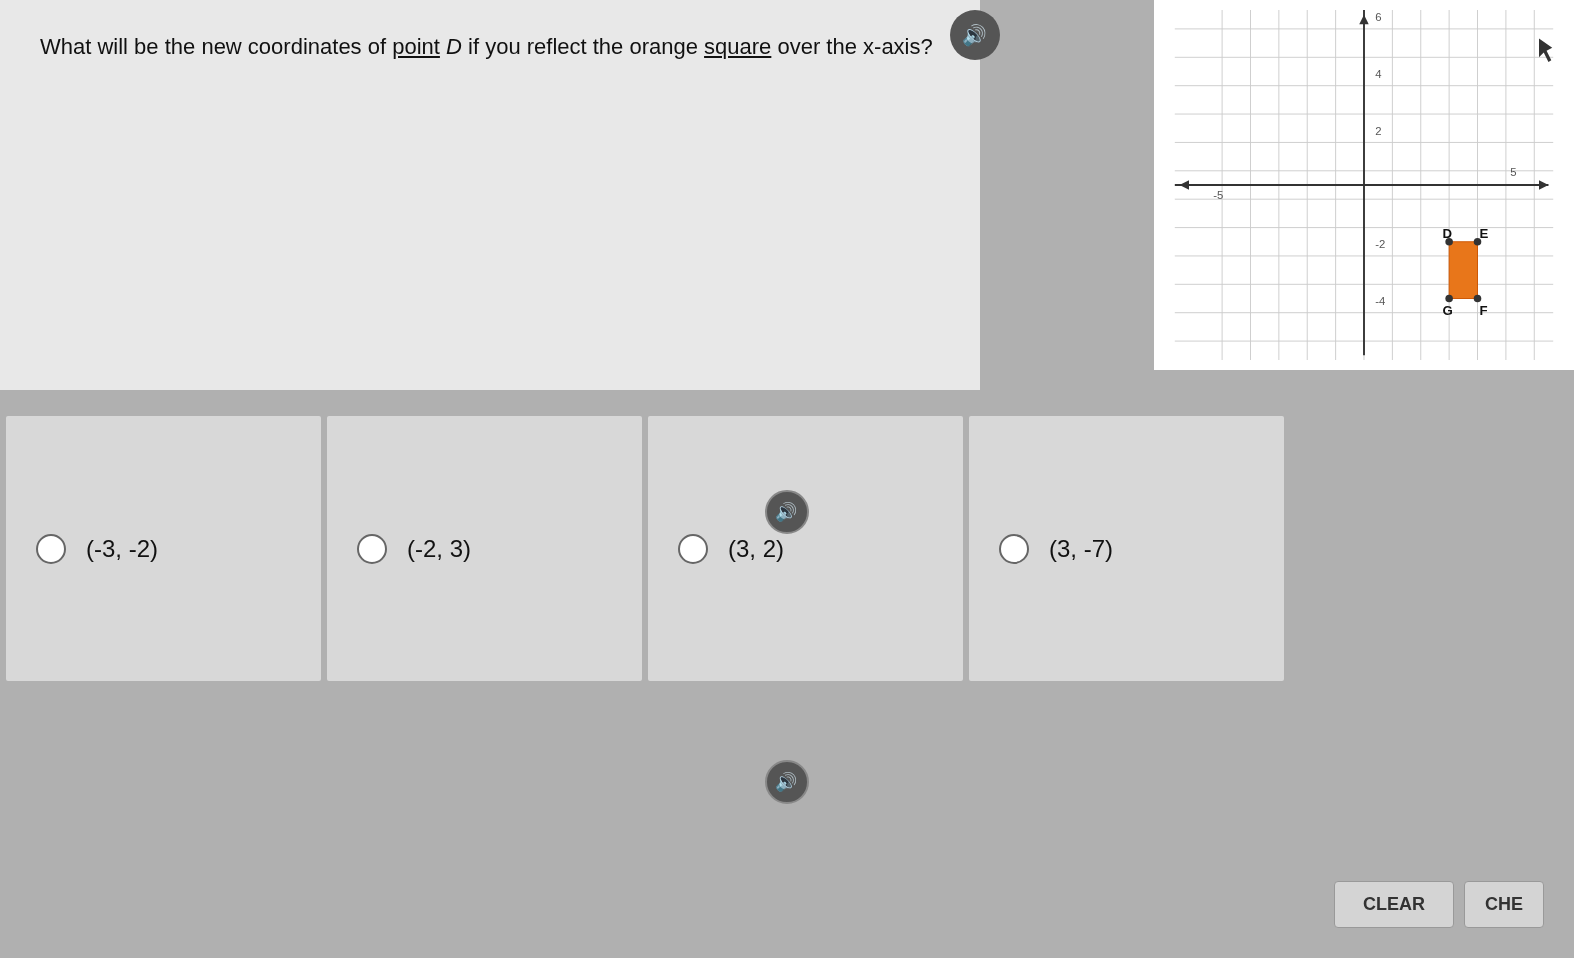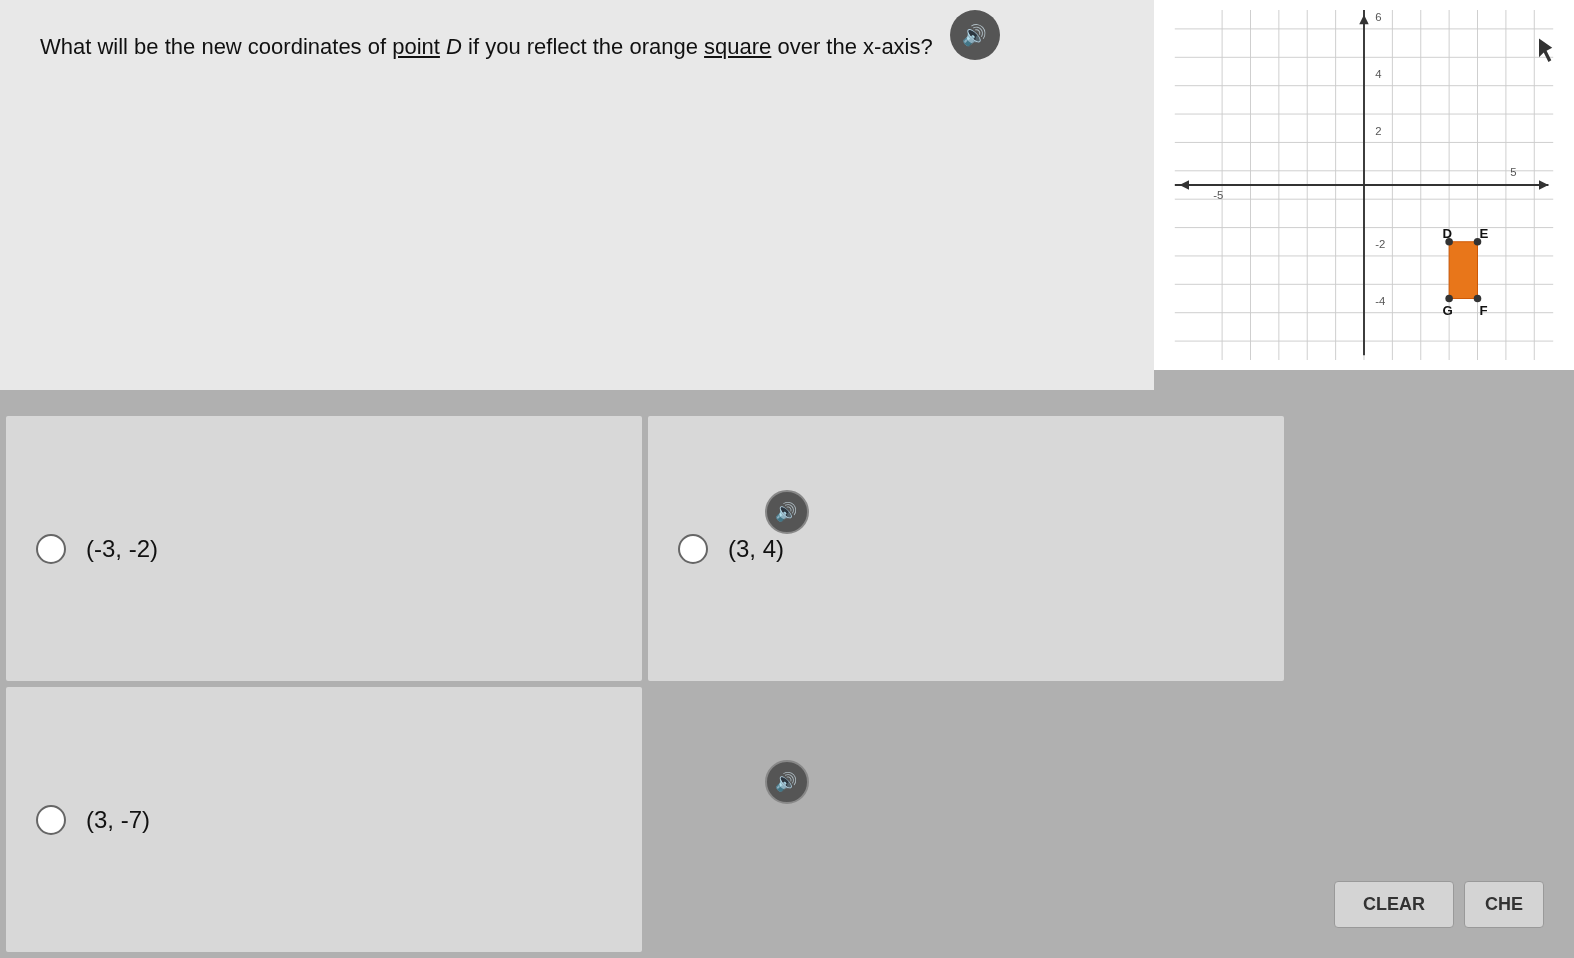--- a/index.html
+++ b/index.html
@@ -15,21 +15,21 @@
     
     .top-section {
       display: flex;
       width: 100%;
       height: 410px;
       position: relative;
     }
 
     .question-panel {
       background-color: #e8e8e8;
-      width: 1154px;
+      width: 980px;
       height: 390px;
       padding: 30px 40px;
       position: relative;
       margin: 0;
     }
 
     .question-text {
       font-size: 22px;
       line-height: 1.5;
       color: #111;
@@ -109,21 +109,21 @@
 
     
     .answers-section {
       position: absolute;
       top: 410px;
       left: 0;
       width: 1290px;
       height: 548px;
       background-color: #b0b0b0;
       display: grid;
-      grid-template-columns: 1fr 1fr;
+      grid-template-columns: 1fr 1fr 1fr 1fr;
       grid-template-rows: 1fr 1fr;
       gap: 6px;
       padding: 6px;
     }
 
     .answer-cell {
       background-color: #d8d8d8;
       display: flex;
       align-items: center;
       padding: 20px 30px;
@@ -268,24 +268,28 @@
   <button class="btn-check">CHE</button>
 </div>
 
 <div class="answers-section">
 
   <div class="answer-cell">
     <div class="answer-radio"></div>
     <span class="answer-text">(-3, -2)</span>
   </div>
 
-
   <div class="answer-cell">
     <div class="answer-radio"></div>
-    <span class="answer-text">(3, 4)</span>
+    <span class="answer-text">(-2, 3)</span>
+  </div>
+
+  <div class="answer-cell">
+    <div class="answer-radio"></div>
+    <span class="answer-text">(3, 2)</span>
   </div>
 
   <div class="answer-cell">
     <div class="answer-radio"></div>
     <span class="answer-text">(3, -7)</span>
   </div>
 </div>
 
 <button class="speaker-middle speaker-middle-1" style="position:absolute; top:490px; left:50%; transform:translateX(-50%);">
   <span style="color:white; font-size:18px;">🔊</span>

